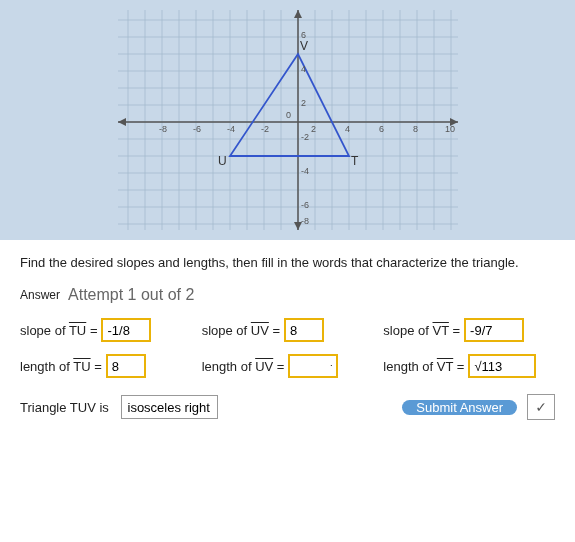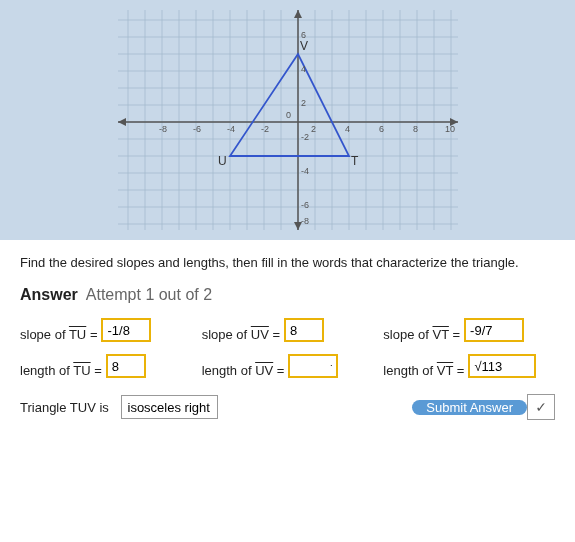--- a/index.html
+++ b/index.html
@@ -31,40 +31,40 @@
     }
 
     .answer-label {
       padding: 6px 20px 10px 20px;
       display: flex;
       align-items: center;
       gap: 8px;
     }
 
     .answer-label .label-bold {
-      font-weight: bold;
-      font-size: 16px;
+      font-weight: normal;
+      font-size: 12px;
     }
 
     .attempt-text {
       font-size: 16px;
       color: #666;
     }
 
     .fields-grid {
       padding: 4px 20px 10px 20px;
       display: grid;
       grid-template-columns: 1fr 1fr 1fr;
       row-gap: 12px;
       column-gap: 10px;
     }
 
     .field-item {
       display: flex;
-      align-items: flex-end;
+      align-items: center;
       gap: 4px;
       font-size: 13px;
       white-space: nowrap;
     }
 
     .field-item input {
       border: 2px solid #eab308;
       background: #fff;
       padding: 2px 4px;
       font-size: 13px;
@@ -74,20 +74,21 @@
     }
 
     .overline {
       text-decoration: overline;
     }
 
     .bottom-row {
       padding: 6px 20px 10px 20px;
       display: flex;
       align-items: center;
+      gap: 10px;
     }
 
     .triangle-text {
       font-size: 13px;
       display: flex;
       align-items: center;
       gap: 4px;
       flex: 1;
     }
 

